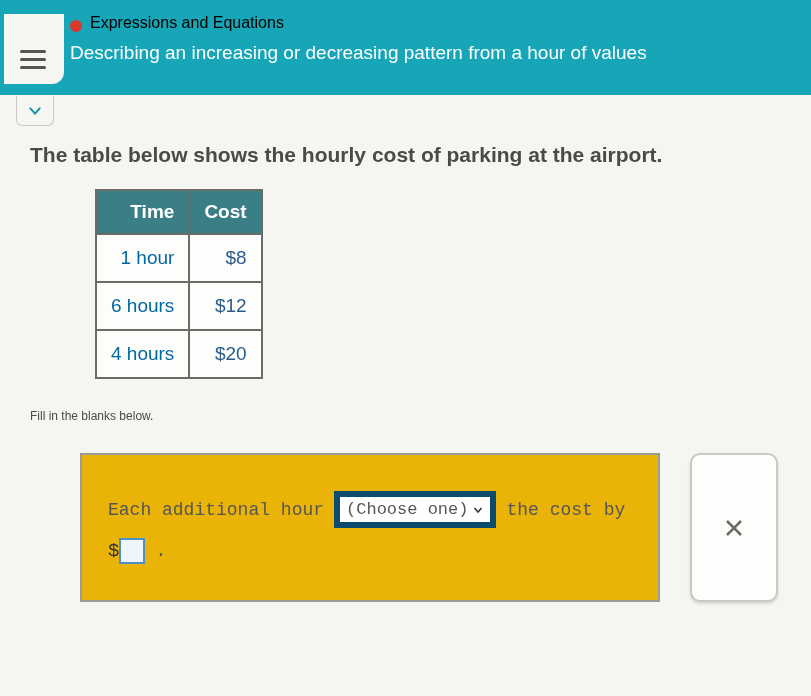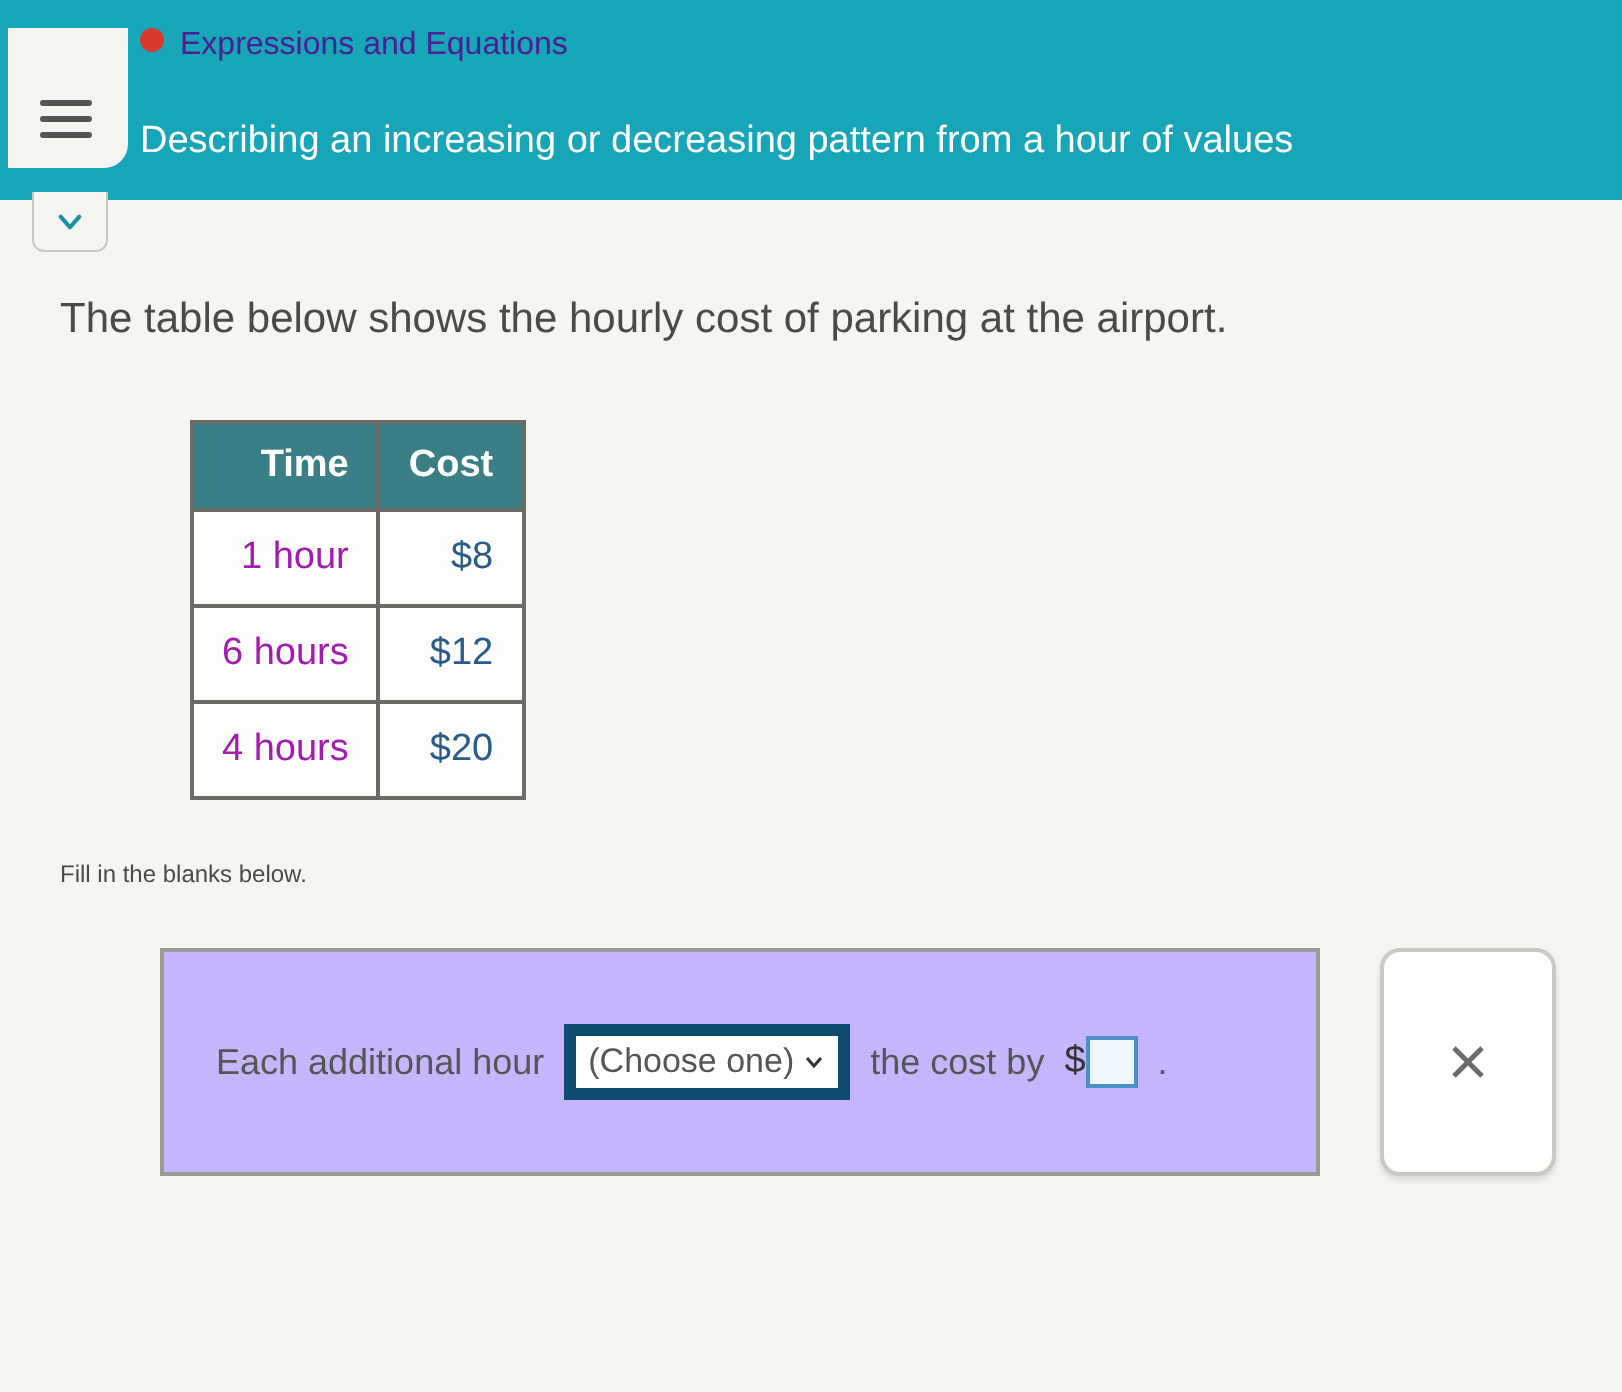--- a/index.html
+++ b/index.html
@@ -44,25 +44,25 @@
       background: #f5f5f2;
       width: 60px;
       height: 70px;
       border-radius: 0 0 12px 0;
       display:flex;
       align-items:center;
       justify-content:center;
     }
     .category {
       display: flex;
-      align-items: flex-start;
+      align-items: flex-end;
       gap: 8px;
       font-size: 16px;
-      margin-bottom: 28px;
-      color: #4c1d95;
+      margin-bottom: 10px;
+      color: #000000;
     }
     .dot {
       width: 12px;
       height: 12px;
       border-radius: 50%;
       background: #d9382c;
       display: inline-block;
     }
     .title {
       font-size: 19px;
@@ -85,42 +85,43 @@
       cursor: pointer;
       z-index: 5;
     }
     .chevron-tab svg { width: 16px; height: 16px; }
     .content {
       padding: 48px 30px 20px 30px;
     }
     .prompt {
       font-size: 21px;
       color: #4a4a48;
-      margin-bottom: 38px;
+      margin-bottom: 22px;
+      font-weight: bold;
     }
     .data-table {
       border-collapse: collapse;
       margin-left: 65px;
       margin-bottom: 30px;
       text-align: right;
     }
     .data-table th {
       background: #3a7e86;
       color: #fff;
       font-weight: bold;
       padding: 10px 14px;
       border: 2px solid #6b6b68;
       font-size: 19px;
     }
     .data-table td {
       padding: 12px 14px;
       border: 2px solid #6b6b68;
       font-size: 19px;
       background: #fdfdfb;
-      color: #a21caf;
+      color: #0369a1;
     }
     .data-table td.cost { color: #2a5c8a; }
     .fill-text {
       font-size: 12px;
       color: #4a4a48;
       margin-bottom: 30px;
     }
     .answer-row {
       display: flex;
       align-items: stretch;
@@ -130,21 +131,22 @@
     .answer-box {
       border: 2px solid #9a9a96;
       padding: 36px 26px;
       display: flex;
       align-items: center;
       gap: 10px;
       flex-wrap: wrap;
       font-size: 18px;
       color: #555;
       width: 580px;
-      background: #c4b5fd;
+      background: #eab308;
+      font-family: Liberation Mono, monospace;
     }
     .choose-select {
       border: 6px solid #0c4a6e;
       padding: 3px 6px;
       font-size: 17px;
       background: #fff;
       cursor: pointer;
       display: inline-flex;
       align-items: center;
       gap: 4px;

